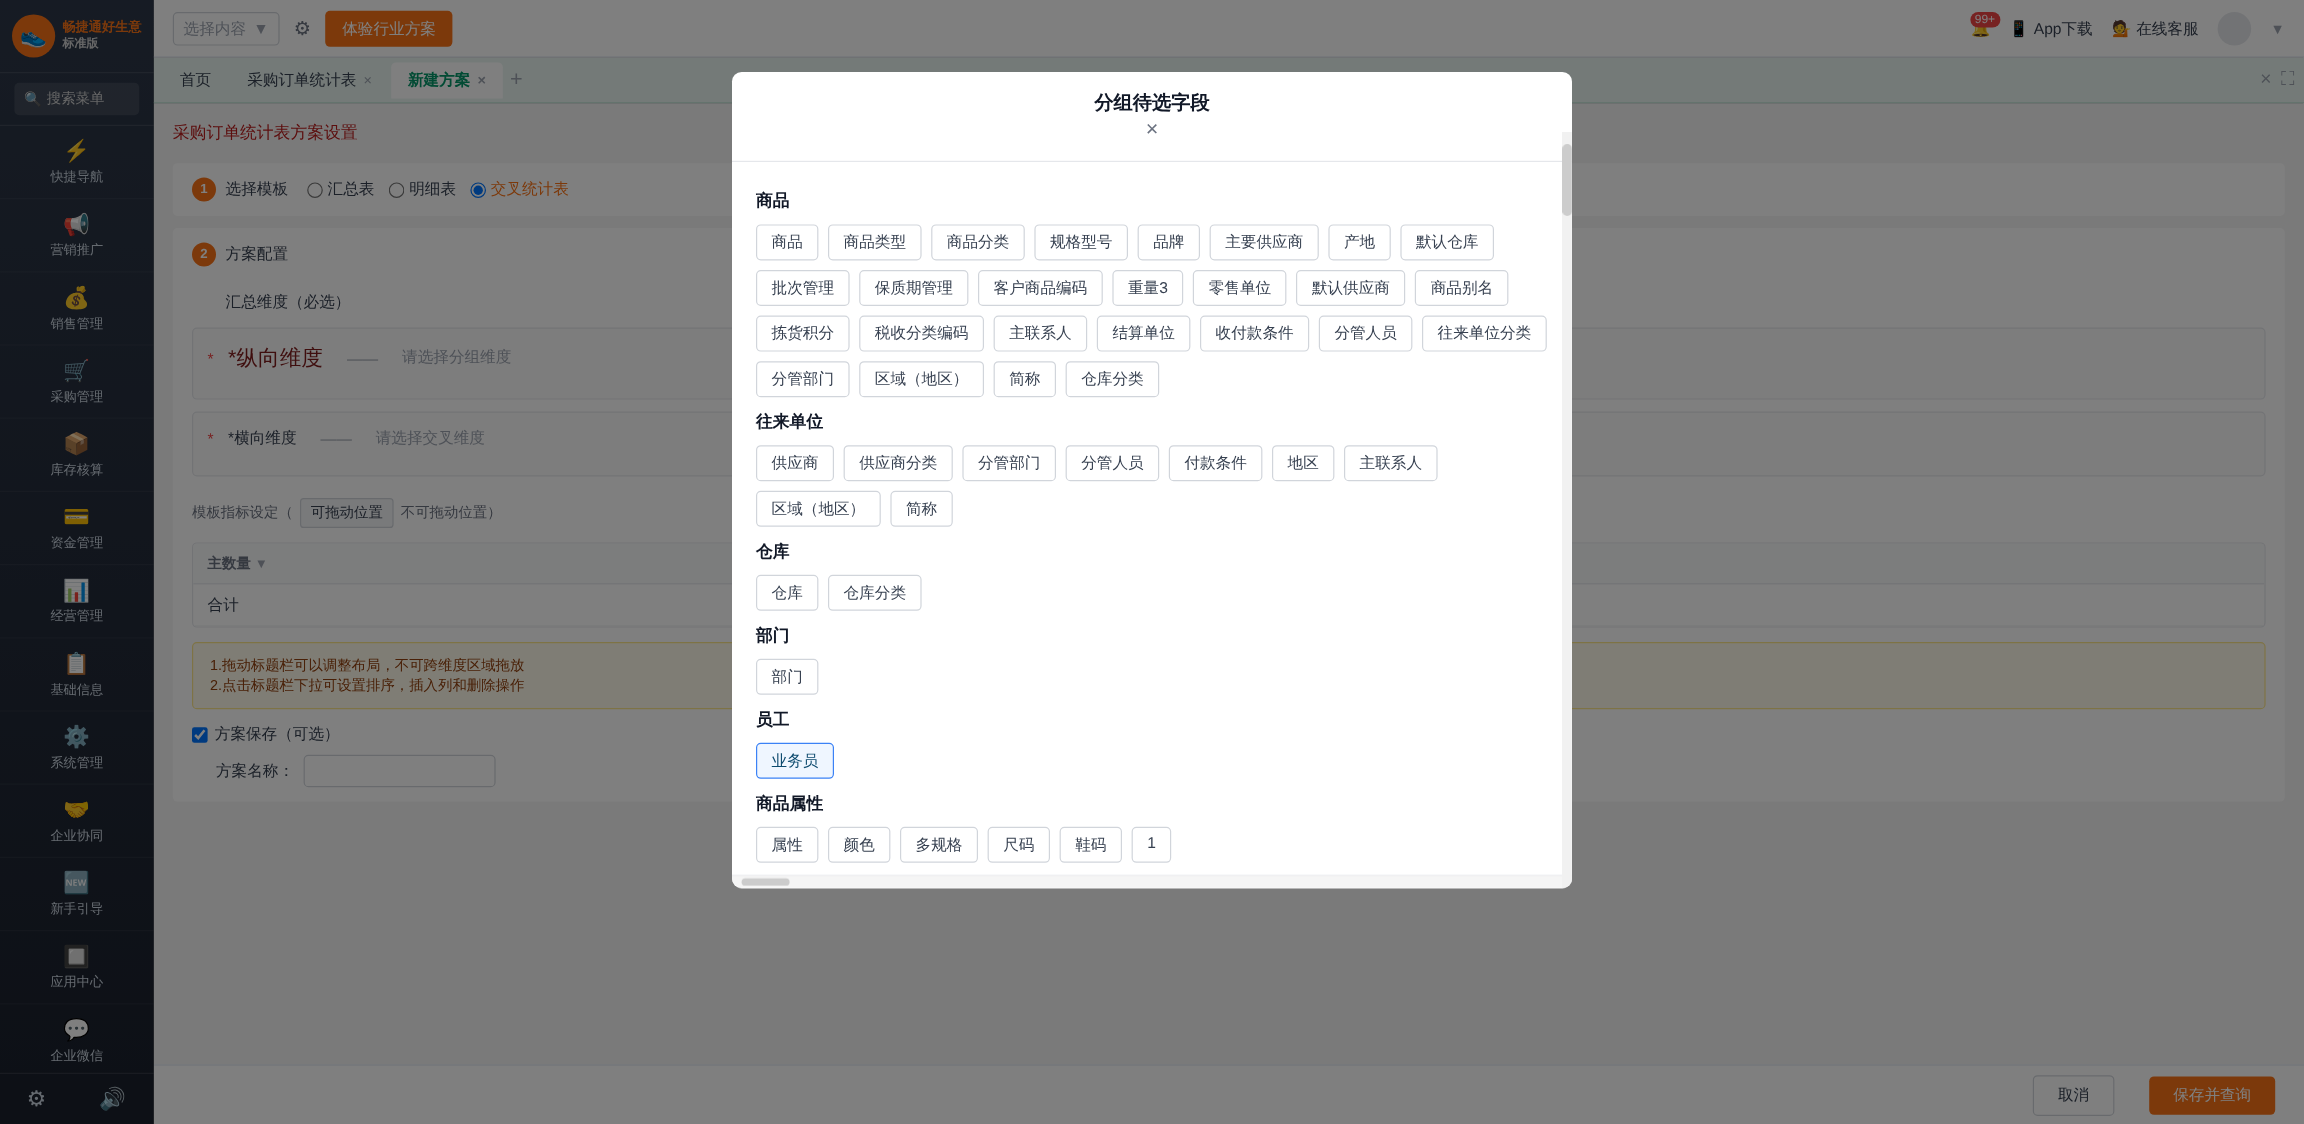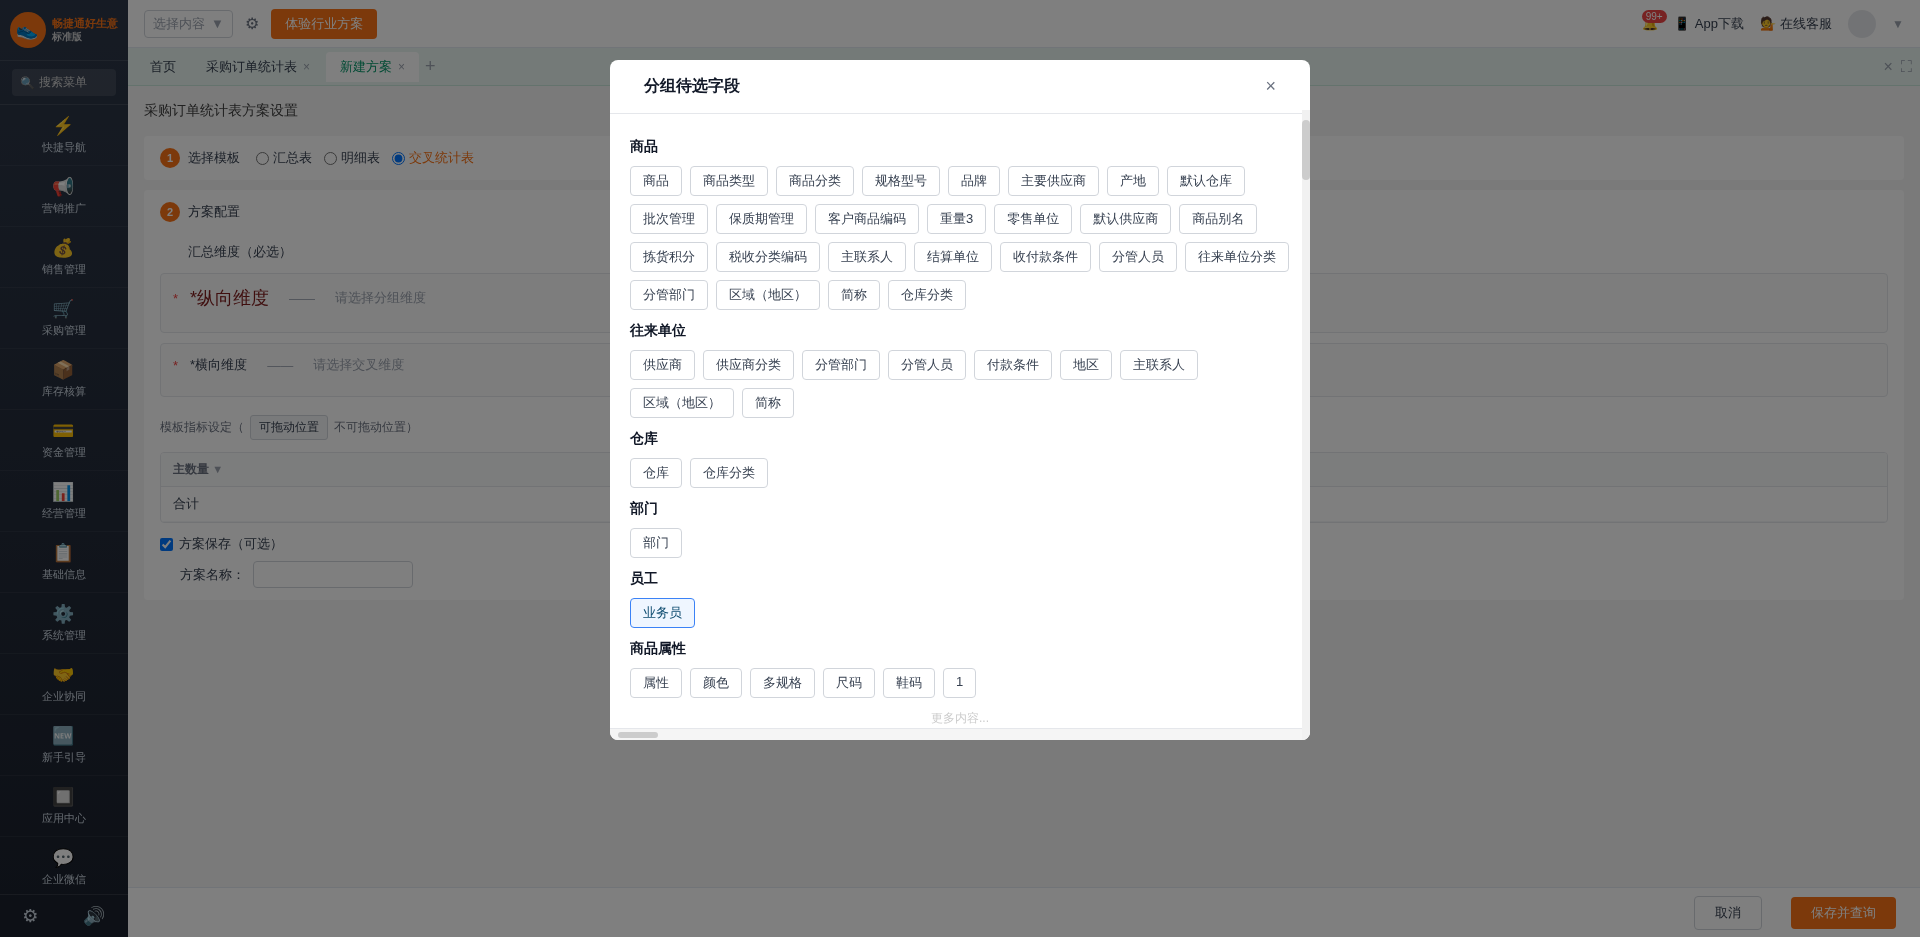--- a/index.html
+++ b/index.html
@@ -45,31 +45,31 @@
     .header-right-item { display: flex; align-items: center; gap: 4px; color: #374151; cursor: pointer; font-size: 13px; }
     .header-avatar { width: 28px; height: 28px; background: #e5e7eb; border-radius: 50%; }
 
     
     .tab-bar {
       position: fixed; left: 128px; top: 48px; right: 0; height: 38px;
       background: #e8f5f0; display: flex; align-items: center;
       border-bottom: 1px solid #c9e6da; z-index: 98; padding: 0 8px;
     }
     .tab { display: flex; align-items: center; padding: 6px 14px; font-size: 13px; cursor: pointer; color: #374151; border-radius: 4px 4px 0 0; margin-right: 2px; }
-    .tab.active { background: #fff; color: #059669; font-weight: 400; }
+    .tab.active { background: #fff; color: #059669; font-weight: 700; }
     .tab-close { margin-left: 6px; color: #9ca3af; font-size: 12px; cursor: pointer; }
     .tab-add { color: #9ca3af; font-size: 18px; cursor: pointer; margin-left: 4px; }
 
     
     .main-content {
       position: fixed; left: 128px; top: 86px; right: 0; bottom: 0;
       background: #f5f5f5; overflow: hidden;
     }
     .page-area { padding: 16px; }
-    .page-title-bar { display: flex; margin-bottom: 16px; font-size: 14px; color: #404040; }
+    .page-title-bar { display: flex; margin-bottom: 16px; font-size: 14px; color: #b91c1c; }
     .step-num { width: 20px; height: 20px; background: #f97316; color: #fff; border-radius: 50%; display: flex; align-items: center; justify-content: center; font-size: 11px; font-weight: bold; }
     .step-label { font-size: 13px; color: #374151; }
     .step-options { display: flex; align-items: flex-start; gap: 12px; margin-left: 8px; }
     .step-radio { display: flex; align-items: center; gap: 4px; font-size: 13px; color: #374151; cursor: pointer; }
     .form-row { display: flex; align-items: center; gap: 12px; margin-bottom: 10px; }
 
     
     .overlay {
       position: fixed; left: 0; top: 0; right: 0; bottom: 0;
       background: rgba(0,0,0,0.5); z-index: 200;
@@ -77,21 +77,21 @@
       padding-top: 60px;
     }
 
     
     .dialog {
       background: #fff; border-radius: 8px; width: 700px; max-height: 680px;
       display: flex; flex-direction: column; position: relative;
     }
     .dialog-header {
       display: flex; align-items: center; justify-content: space-between;
-      padding: 16px 34px; border-bottom: 1px solid #e5e7eb;
+      padding: 16px 34px; border-bottom: 1px solid #e5e7eb; flex-direction: column;
     }
     .dialog-title { font-size: 16px; font-weight: 600; color: #111827; }
     .dialog-close { cursor: pointer; color: #6b7280; font-size: 18px; }
     .dialog-body { flex: 1; overflow-y: auto; padding: 16px 20px; }
     .dialog-scrollbar { scrollbar-width: thin; }
 
     
     .field-group-title { font-size: 14px; font-weight: 600; color: #111827; margin-bottom: 10px; margin-top: 8px; }
     .field-tags { display: flex; flex-wrap: wrap; gap: 8px; margin-bottom: 12px; }
     .field-tag {
@@ -323,20 +323,24 @@
           </thead>
           <tbody>
             <tr>
               <td>合计</td>
               <td>合计</td>
             </tr>
           </tbody>
         </table>
       </div>
 
+      <div class="bottom-info">
+        <div>1.拖动标题栏可以调整布局，不可跨维度区域拖放</div>
+        <div>2.点击标题栏下拉可设置排序，插入列和删除操作</div>
+      </div>
 
       <div class="checkbox-row">
         <input type="checkbox" checked="" style="">
         <span>方案保存（可选）</span>
       </div>
       <div style="padding-left:20px;display:flex;align-items:center;gap:8px;">
         <span style="font-size:13px;color:#374151;text-align:right;">方案名称：</span>
         <input type="text" class="text-input" style="width: 160px;">
       </div>
     </div>

